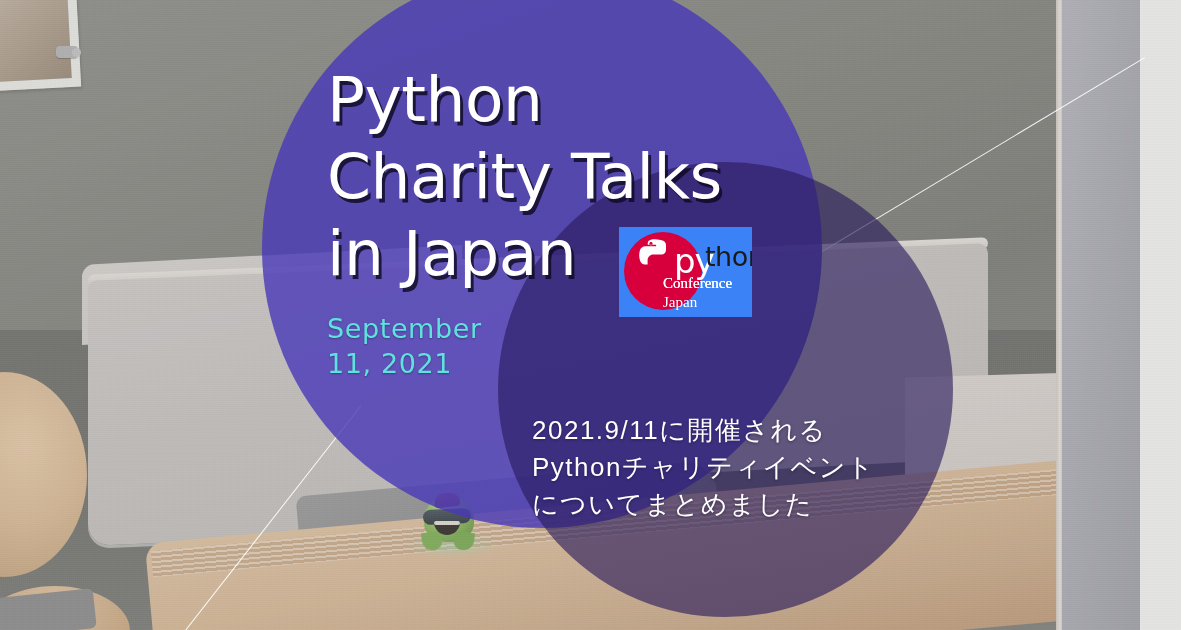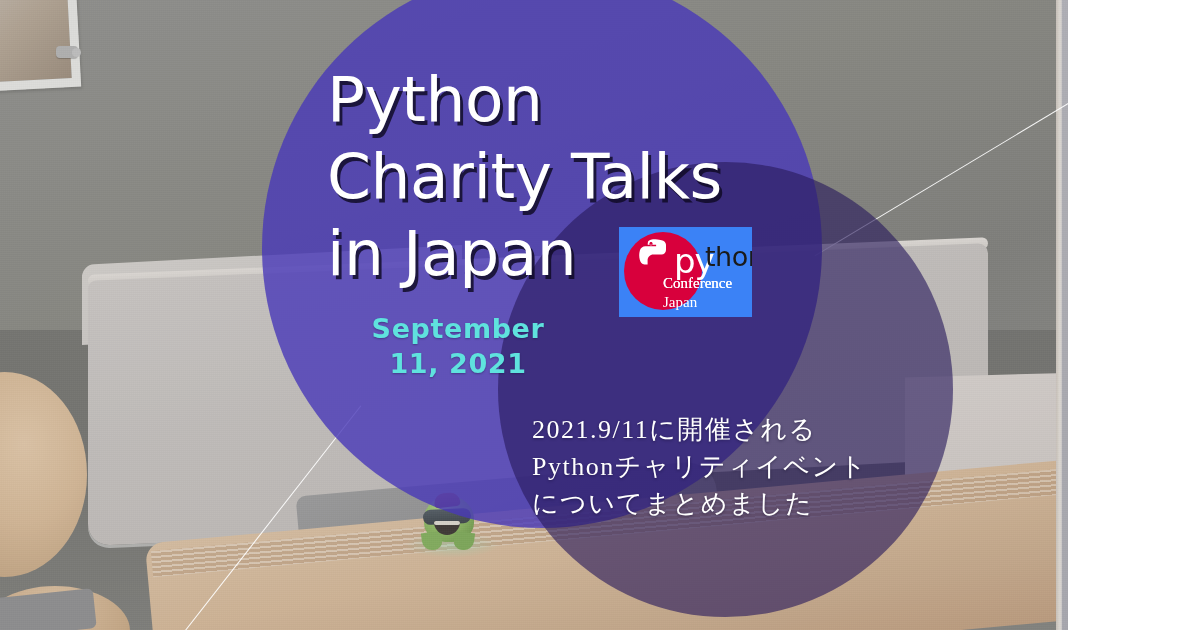--- a/index.html
+++ b/index.html
@@ -7,21 +7,21 @@
     margin: 0;
     padding: 0;
     background: #ffffff;
   }
   body {
     font-family: "DejaVu Sans", "Liberation Sans", sans-serif;
   }
 
   #card {
     position: relative;
-    width: 1068px;
+    width: 1181px;
     height: 630px;
     overflow: hidden;
     background: #8a8a88;
   }
 
   
   .photo { position: absolute; inset: 0; overflow: hidden; }
 
   
   .wall {
@@ -241,41 +241,41 @@
     line-height: 1.22;
     letter-spacing: -0.5px;
     text-shadow: 3px 4px 0 rgba(15,10,35,.82);
     white-space: pre-line;
   }
 
   .date {
     position: absolute;
     left: 327px; top: 312px;
     width: 262px;
-    text-align: center;
+    text-align: left;
     color: #5fe2de;
     font-size: 27px;
-    font-weight: 700;
+    font-weight: 400;
     line-height: 1.28;
     letter-spacing: 0.6px;
     font-family: "DejaVu Sans", "Liberation Sans", sans-serif;
     white-space: pre-line;
     text-shadow: 0 1px 2px rgba(20,15,50,.35);
   }
 
   .subtitle {
     position: absolute;
     left: 532px; top: 412px;
     width: 420px;
     color: #ffffff;
     font-size: 26px;
     font-weight: 400;
     line-height: 1.42;
     letter-spacing: 1.5px;
-    font-family: Liberation Serif, serif;
+    font-family: Liberation Sans, sans-serif;
     white-space: pre-line;
     text-shadow: 0 1px 3px rgba(15,10,35,.45);
   }
 
   
   .logo {
     position: absolute;
     left: 619px; top: 227px;
     width: 133px; height: 90px;
     background: #3b82f6;

